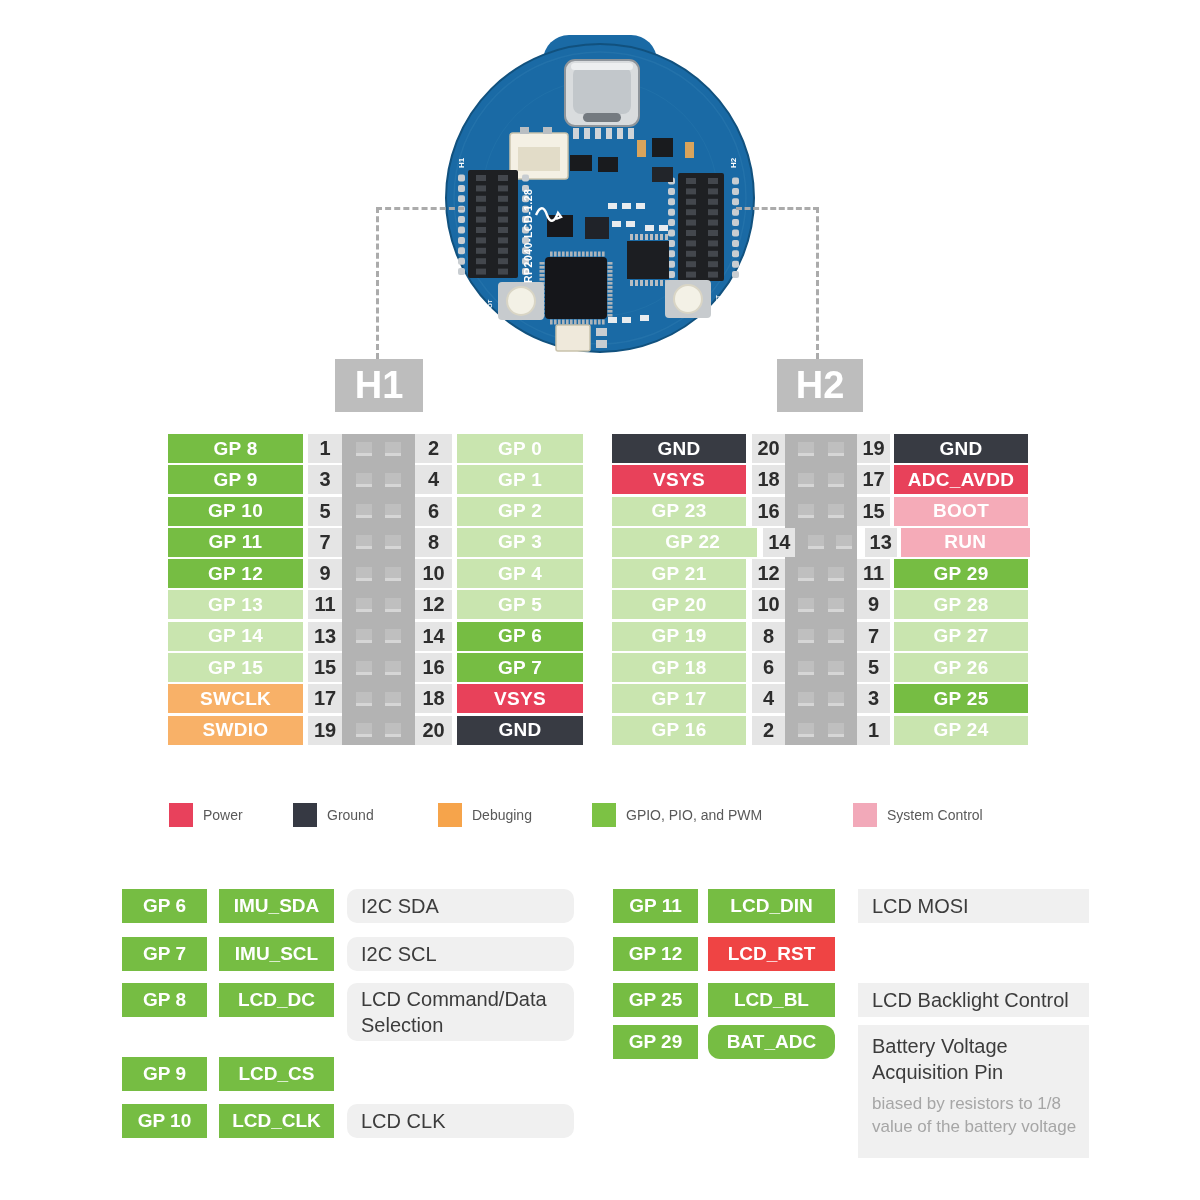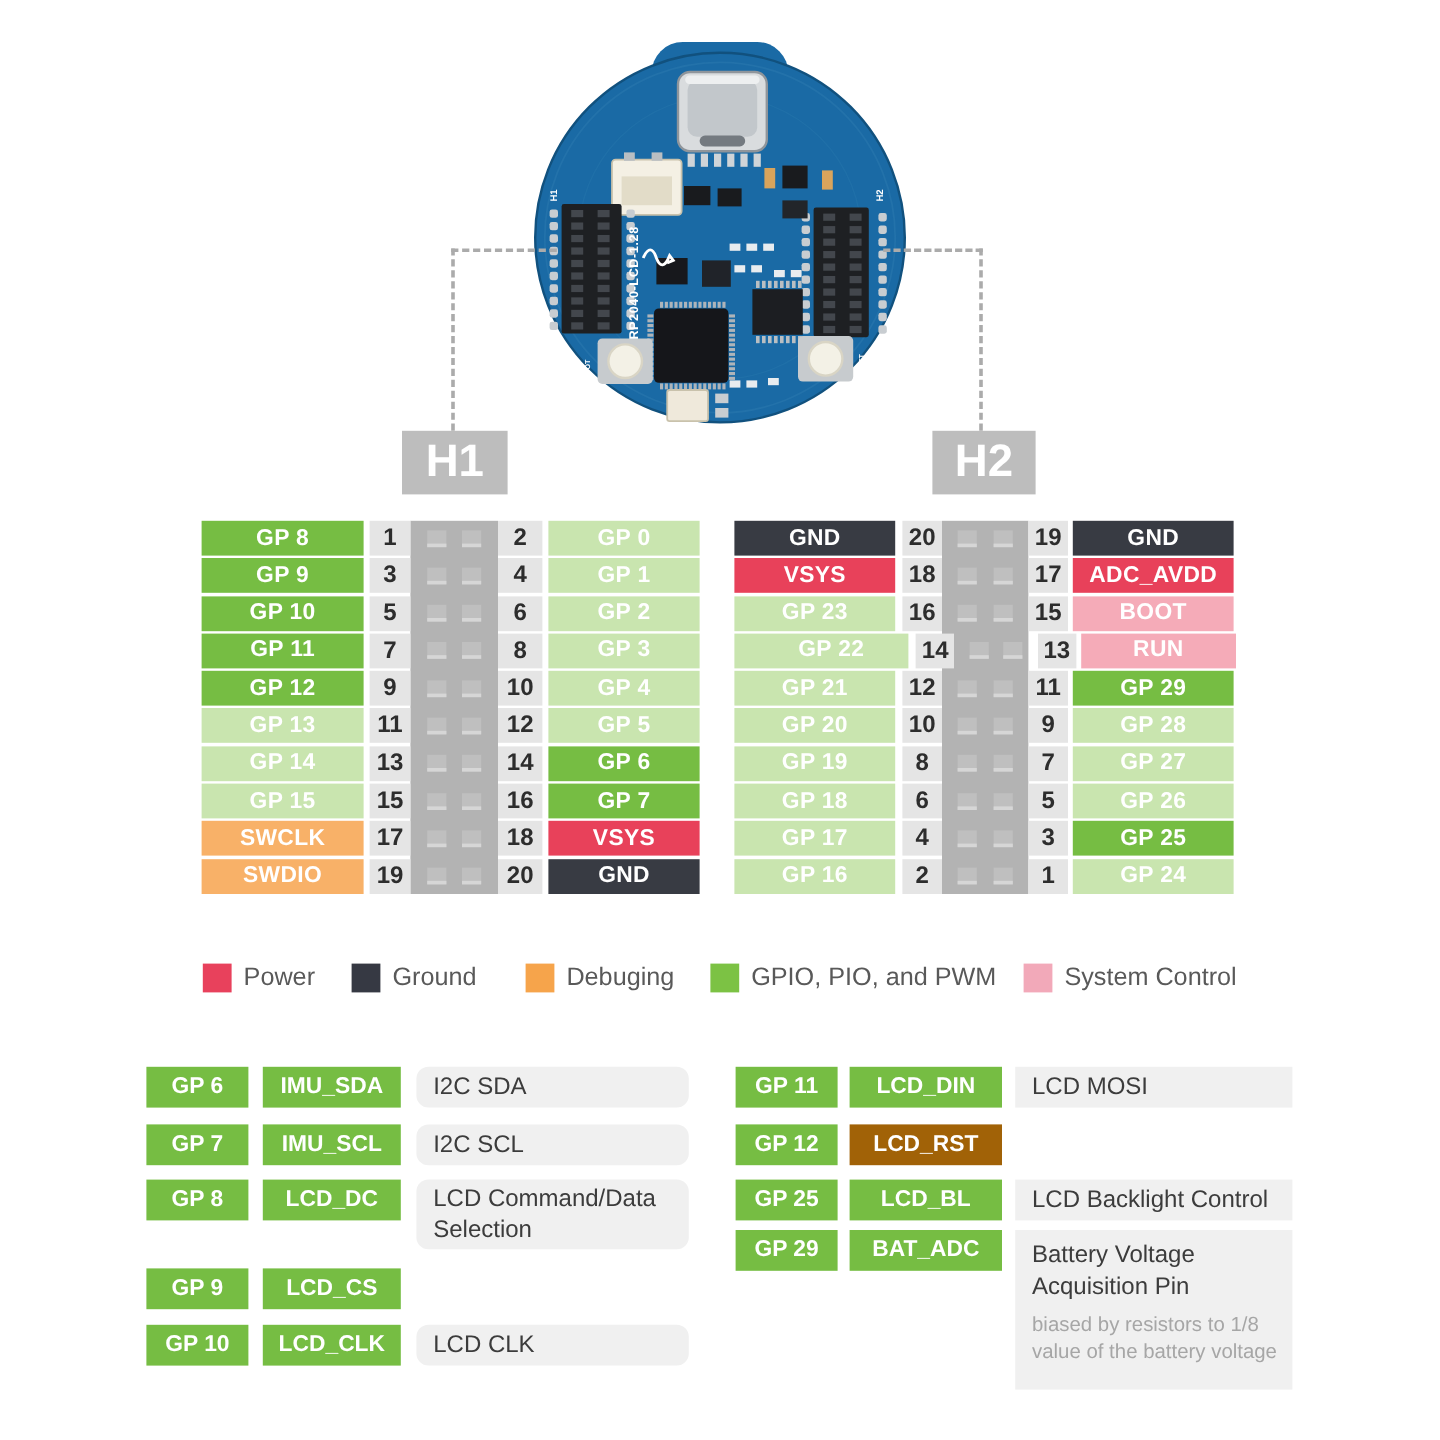--- a/index.html
+++ b/index.html
@@ -39,21 +39,21 @@
 
   
   #legend{position:absolute;left:0;top:803px;width:1200px;height:30px;}
   .legend-item{position:absolute;top:0;display:flex;align-items:center;gap:10px;}
   .legend-item:nth-child(1){left:169px;}
   .legend-item:nth-child(2){left:293px;}
   .legend-item:nth-child(3){left:438px;}
   .legend-item:nth-child(4){left:592px;}
   .legend-item:nth-child(5){left:853px;}
   .legend-swatch{width:24px;height:24px;}
-  .legend-label{font-size:21px;color:#595959;}
+  .legend-label{font-size:14px;color:#595959;}
 
   
   .fn-table{position:absolute;top:889px;}
   #fn-left{left:122px;}
   #fn-right{left:613px;}
   .fn-row{display:flex;align-items:flex-start;}
   #fn-left .fn-row:nth-child(1){margin-bottom:14px;}
   #fn-left .fn-row:nth-child(2){margin-bottom:12px;}
   #fn-left .fn-row:nth-child(3){margin-bottom:16px;}
   #fn-left .fn-row:nth-child(4){margin-bottom:13px;}
@@ -62,21 +62,21 @@
   #fn-right .fn-row:nth-child(3){margin-bottom:8px;}
   .fn-gp{width:85px;height:34px;display:flex;align-items:center;justify-content:center;
          color:#fff;font-weight:bold;font-size:19px;}
   .fn-name{height:34px;display:flex;align-items:center;justify-content:center;
            color:#fff;font-weight:bold;font-size:19px;}
   #fn-left .fn-gp{margin-right:12px;}
   #fn-left .fn-name{width:115px;margin-right:13px;}
   #fn-left .fn-desc{width:213px;border-radius:10px;}
   #fn-right .fn-gp{margin-right:10px;}
   #fn-right .fn-name{width:127px;margin-right:11px;}
-  #fn-right .fn-desc{width:217px;}
+  #fn-right .fn-desc{width:217px;margin-left:12px;}
   .fn-desc{background:#F0F0F0;padding:0 0 0 14px;min-height:34px;display:flex;
            flex-direction:column;justify-content:center;font-size:20px;color:#3C3C3C;line-height:1.32;}
   .fn-desc.tall{height:58px;}
   .fn-desc.xl{height:125px;justify-content:flex-start;padding-top:8px;box-sizing:content-box;}
   .fn-note{font-size:17px;color:#A6A6A6;margin-top:6px;line-height:1.38;}
 </style>
 </head>
 <body>
 
 <div id="canvas">
@@ -606,32 +606,32 @@
   <div id="fn-right" class="fn-table">
       <div class="fn-row">
         <div class="fn-gp" style="background: rgb(118, 189, 67);">GP 11</div>
         <div class="fn-name" style="background: rgb(118, 189, 67);">LCD_DIN</div>
         <div class="fn-desc">
           <div>LCD MOSI</div>
         </div>
       </div>
       <div class="fn-row">
         <div class="fn-gp" style="background: rgb(118, 189, 67);">GP 12</div>
-        <div class="fn-name" style="background: #a16207;">LCD_RST</div>
+        <div class="fn-name" style="background: #ef4444;">LCD_RST</div>
       </div>
       <div class="fn-row">
         <div class="fn-gp" style="background: rgb(118, 189, 67);">GP 25</div>
         <div class="fn-name" style="background: rgb(118, 189, 67);">LCD_BL</div>
         <div class="fn-desc">
           <div>LCD Backlight Control</div>
         </div>
       </div>
       <div class="fn-row">
         <div class="fn-gp" style="background: rgb(118, 189, 67);">GP 29</div>
-        <div class="fn-name" style="background: rgb(118, 189, 67);">BAT_ADC</div>
+        <div class="fn-name" style="background: rgb(118, 189, 67); border-radius: 12px;">BAT_ADC</div>
         <div class="fn-desc xl">
           <div>Battery Voltage Acquisition Pin</div>
           <div class="fn-note">biased by resistors to 1/8 value of the battery voltage</div>
         </div>
       </div>
     </div>
 
 </div>
 
 </body></html>

